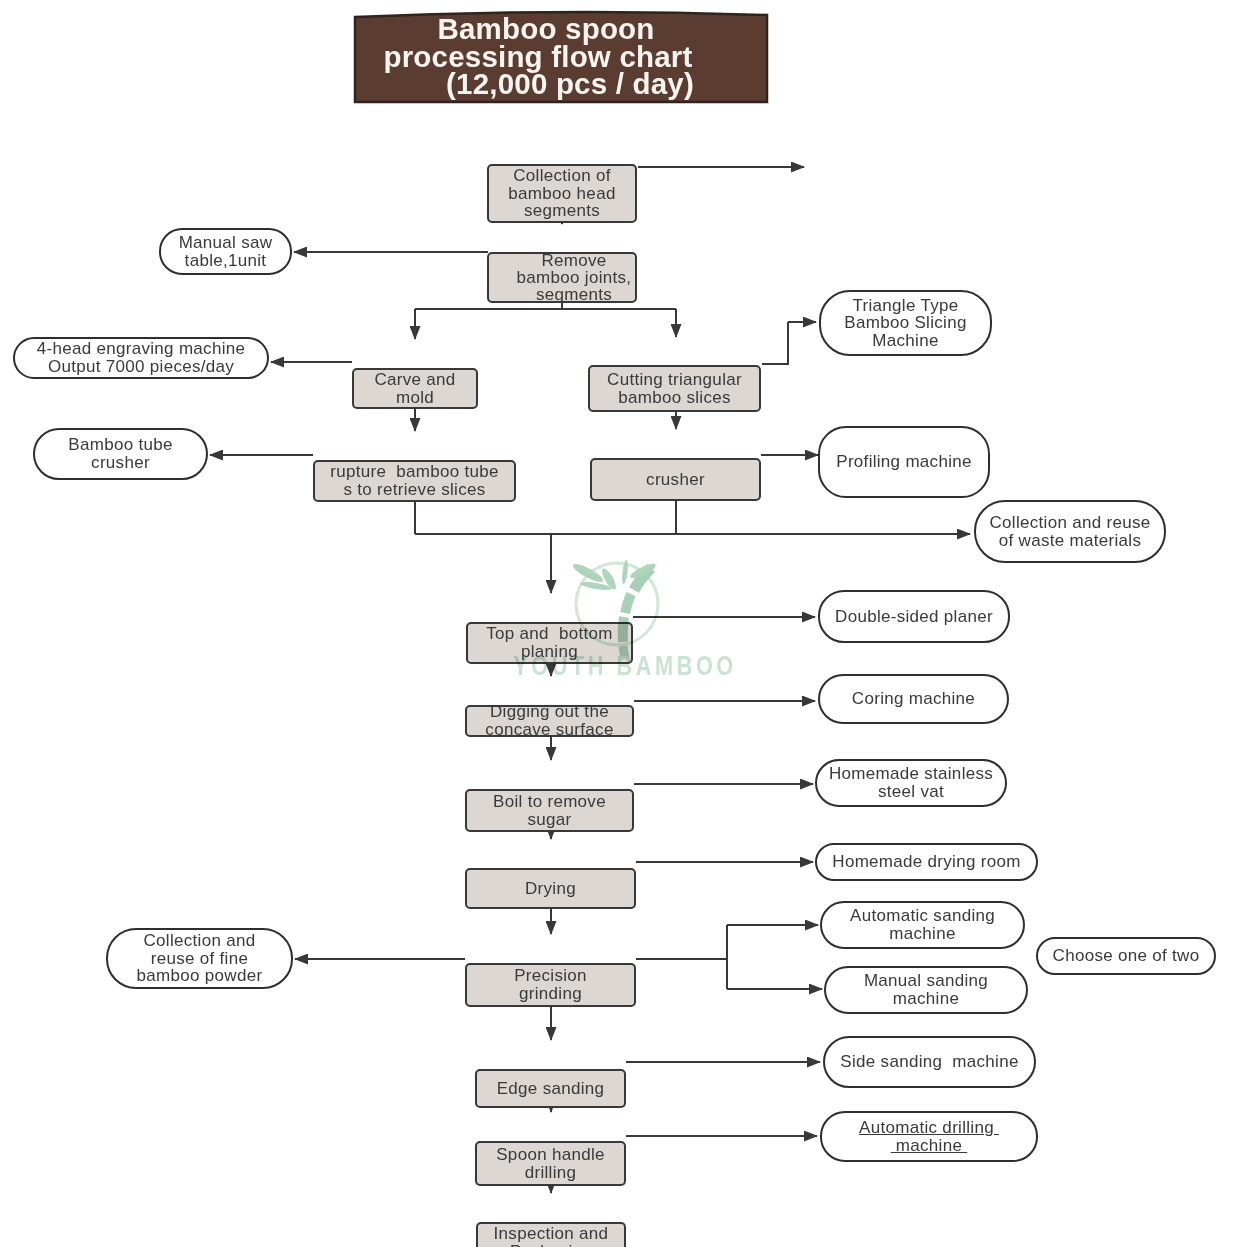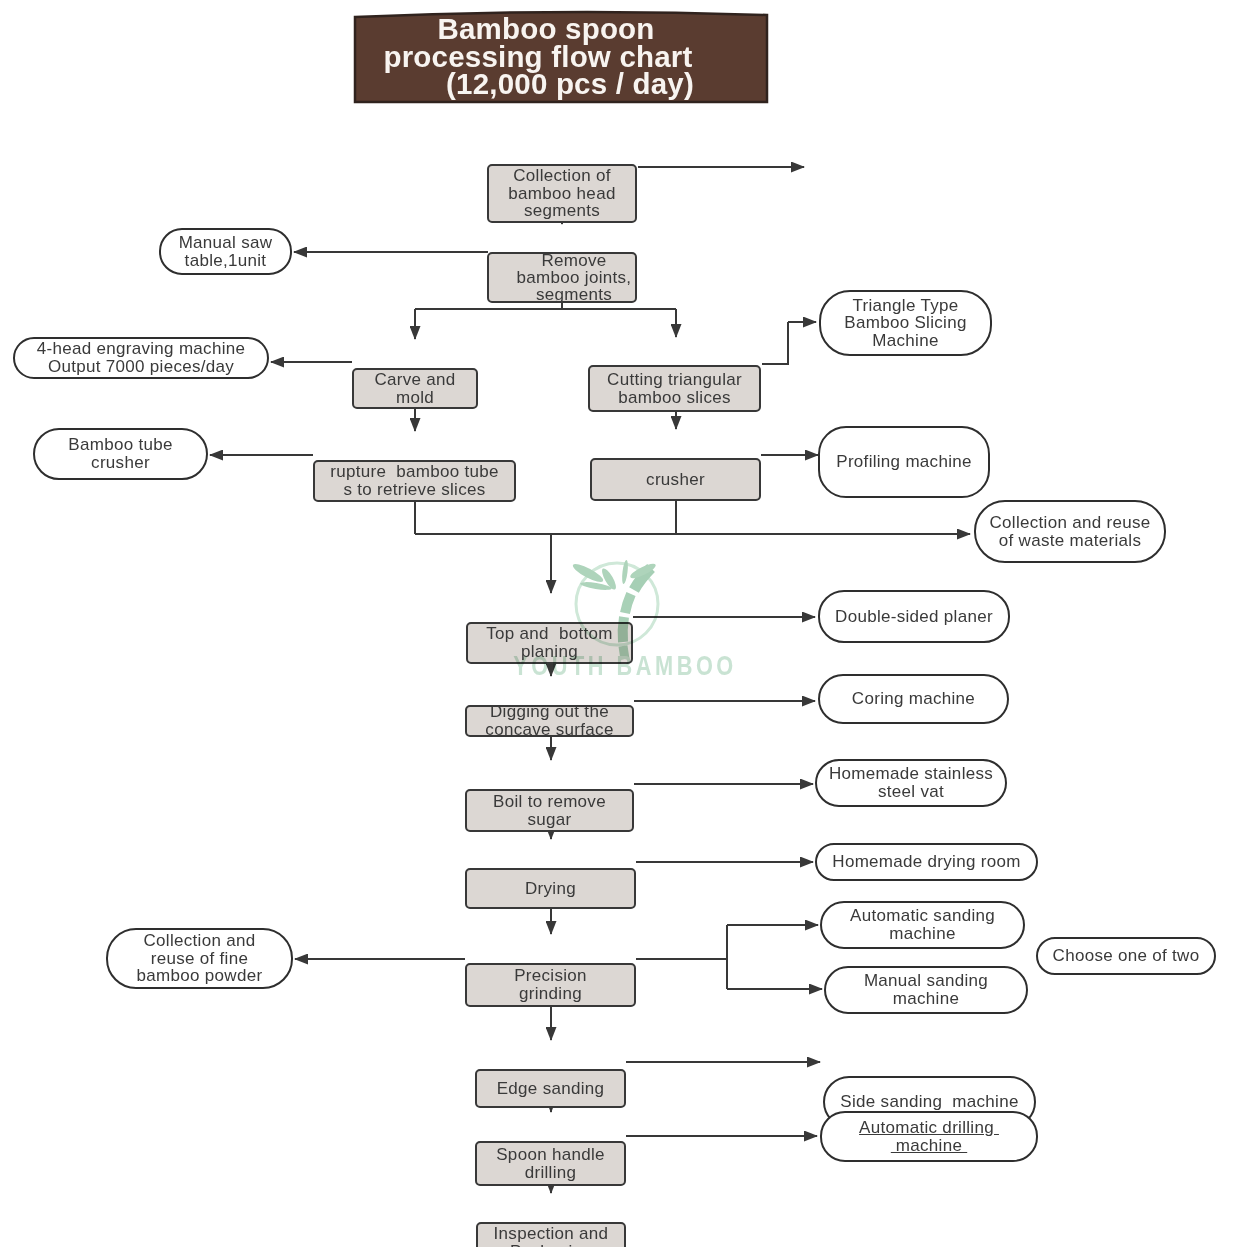--- a/index.html
+++ b/index.html
@@ -85,21 +85,21 @@
 <div class="st" style="left:818px;top:426px;width:172px;height:72px;border-radius:28px;">Profiling machine</div>
 <div class="st" style="left:974px;top:500px;width:192px;height:63px;border-radius:31px;">Collection and reuse<br>of waste materials</div>
 <div class="st" style="left:818px;top:590px;width:192px;height:53px;border-radius:26px;">Double-sided planer</div>
 <div class="st" style="left:818px;top:674px;width:191px;height:50px;border-radius:25px;">Coring machine</div>
 <div class="st" style="left:815px;top:759px;width:192px;height:48px;border-radius:24px;">Homemade stainless<br>steel vat</div>
 <div class="st" style="left:815px;top:843px;width:223px;height:38px;border-radius:19px;">Homemade drying room</div>
 <div class="st" style="left:820px;top:901px;width:205px;height:48px;border-radius:24px;">Automatic sanding<br>machine</div>
 <div class="st" style="left:824px;top:966px;width:204px;height:48px;border-radius:24px;">Manual sanding<br>machine</div>
 <div class="st" style="left:1036px;top:937px;width:180px;height:38px;border-radius:19px;">Choose one of two</div>
 <div class="st" style="left:106px;top:928px;width:187px;height:61px;border-radius:30px;line-height:17.5px;">Collection and<br>reuse of fine<br>bamboo powder</div>
-<div class="st" style="left:823px;top:1036px;width:213px;height:52px;border-radius:27px;margin-top:40px;">Side sanding&nbsp;&nbsp;machine</div>
+<div class="st" style="left:823px;top:1036px;width:213px;height:52px;border-radius:27px;">Side sanding&nbsp;&nbsp;machine</div>
 <div class="st" style="left:820px;top:1111px;width:218px;height:51px;border-radius:25px;">
       <div><span style="text-decoration:underline;">Automatic drilling&nbsp;</span><br><span style="text-decoration:underline;">&nbsp;machine&nbsp;</span></div>
     </div>
 <svg class="layer" id="wm" width="1247" height="1247" viewBox="0 0 1247 1247" style="mix-blend-mode:multiply;">
   <g>
     <circle cx="617" cy="604" r="41" fill="none" stroke="#cfe8d8" stroke-width="3"></circle>
     <path d="M651,568 Q640,579 634,590" fill="none" stroke="#a6cfb5" stroke-width="11"></path>
     <path d="M631,594 Q627,603 625,613" fill="none" stroke="#a9d1b7" stroke-width="10"></path>
     <path d="M624,617 Q622,630 623,642" fill="none" stroke="#a9d1b7" stroke-width="10"></path>
     <path d="M623,646 Q624,653 625,659" fill="none" stroke="#aed4bb" stroke-width="9"></path>

